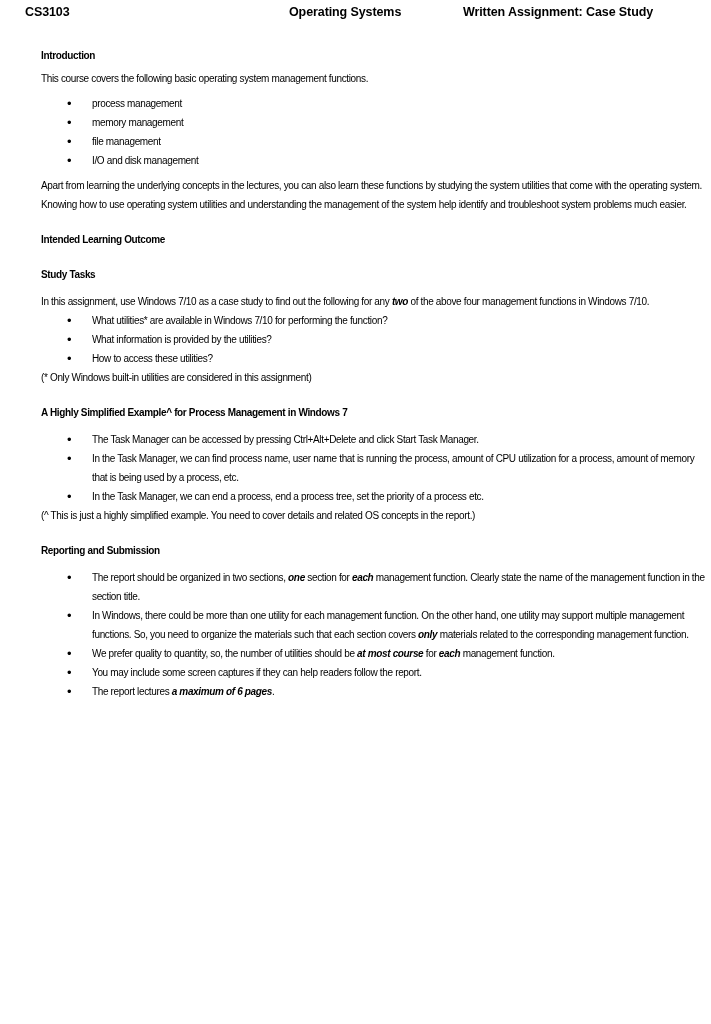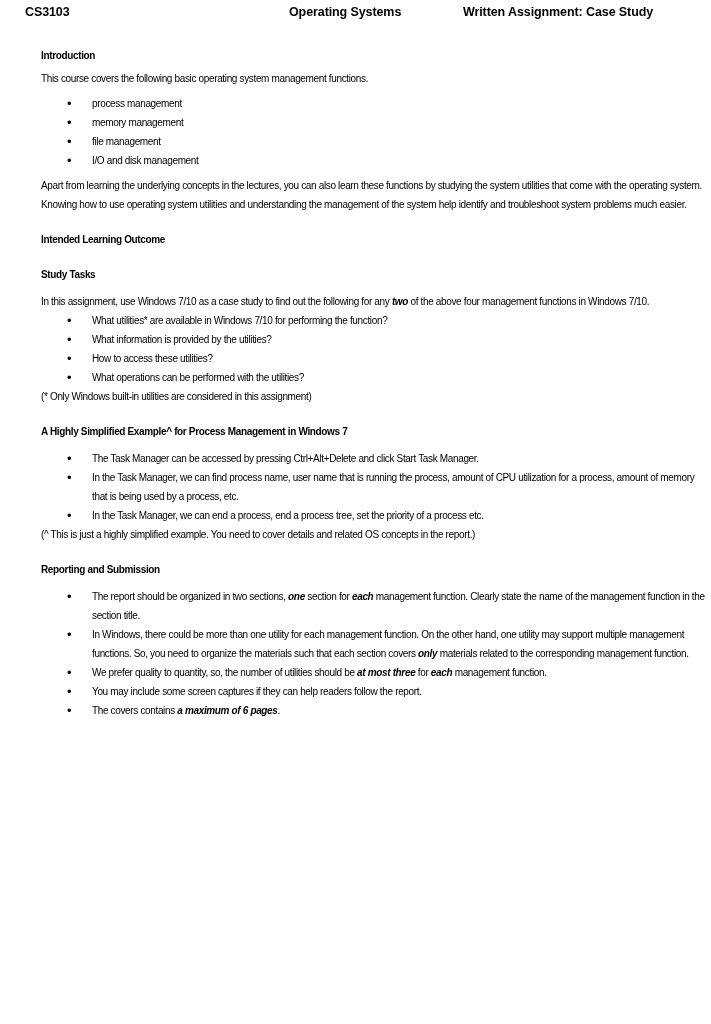--- a/index.html
+++ b/index.html
@@ -42,34 +42,33 @@
     <p class="mt6">Apart from learning the underlying concepts in the lectures, you can also learn these functions by studying the system utilities that come with the operating system.  Knowing how to use operating system utilities and understanding the management of the system help identify and troubleshoot system problems much easier.</p>
 
     <p class="h mt16">Intended Learning Outcome</p>
 
     <p class="h mt16">Study Tasks</p>
     <p class="mt8"><span>In this assignment, use Windows 7/10 as a case study to find out the following for any </span><em class="bi">two</em><span> of the above four management functions in Windows 7/10.</span></p>
     <ul>
       <li>What utilities* are available in Windows 7/10 for performing the function?</li>
       <li>What information is provided by the utilities?</li>
       <li>How to access these utilities?</li>
-      <li>What operations can be performed with the utilities?</li>
     </ul>
     <p>(* Only Windows built-in utilities are considered in this assignment)</p>
 
     <p class="h mt16">A Highly Simplified Example^ for Process Management in Windows 7</p>
     <ul class="mt8">
       <li>The Task Manager can be accessed by pressing Ctrl+Alt+Delete and click Start Task Manager.</li>
       <li>In the Task Manager, we can find process name, user name that is running the process, amount of CPU utilization for a process, amount of memory that is being used by a process, etc.</li>
       <li>In the Task Manager, we can end a process, end a process tree, set the priority of a process etc.</li>
     </ul>
     <p>(^ This is just a highly simplified example.  You need to cover details and related OS concepts in the report.)</p>
 
     <p class="h mt16">Reporting and Submission</p>
     <ul class="mt8">
       <li><span>The report should be organized in two sections, </span><em class="bi">one</em><span> section for </span><em class="bi">each</em><span> management function. Clearly state the name of the management function in the section title.</span></li>
       <li><span>In Windows, there could be more than one utility for each management function.  On the other hand, one utility may support multiple management functions.  So, you need to organize the materials such that each section covers </span><em class="bi">only</em><span> materials related to the corresponding management function.</span></li>
-      <li><span>We prefer quality to quantity, so, the number of utilities should be </span><em class="bi">at most three</em><span> for </span><em class="bi">each</em><span> management function.</span></li>
+      <li><span>We prefer quality to quantity, so, the number of utilities should be </span><em class="bi">at most course</em><span> for </span><em class="bi">each</em><span> management function.</span></li>
       <li>You may include some screen captures if they can help readers follow the report.</li>
-      <li><span>The covers contains </span><em class="bi">a maximum of 6 pages</em><span>.</span></li>
+      <li><span>The report lectures </span><em class="bi">a maximum of 6 pages</em><span>.</span></li>
     </ul>
   </div>
 </div>
 
 </body></html>

